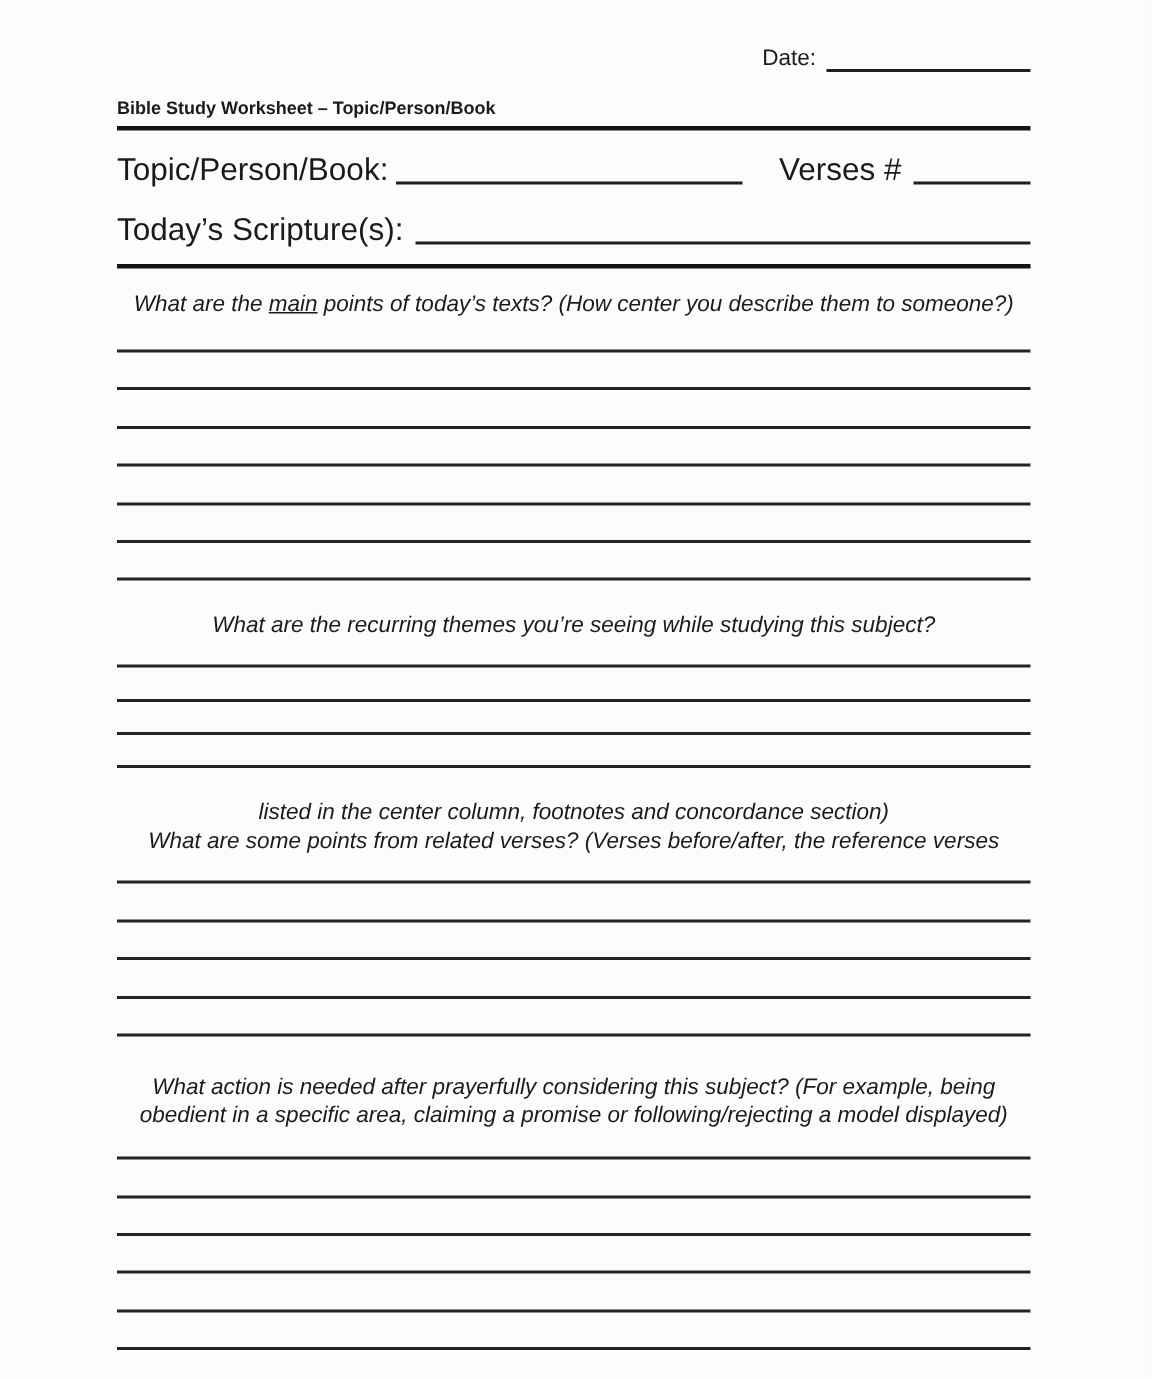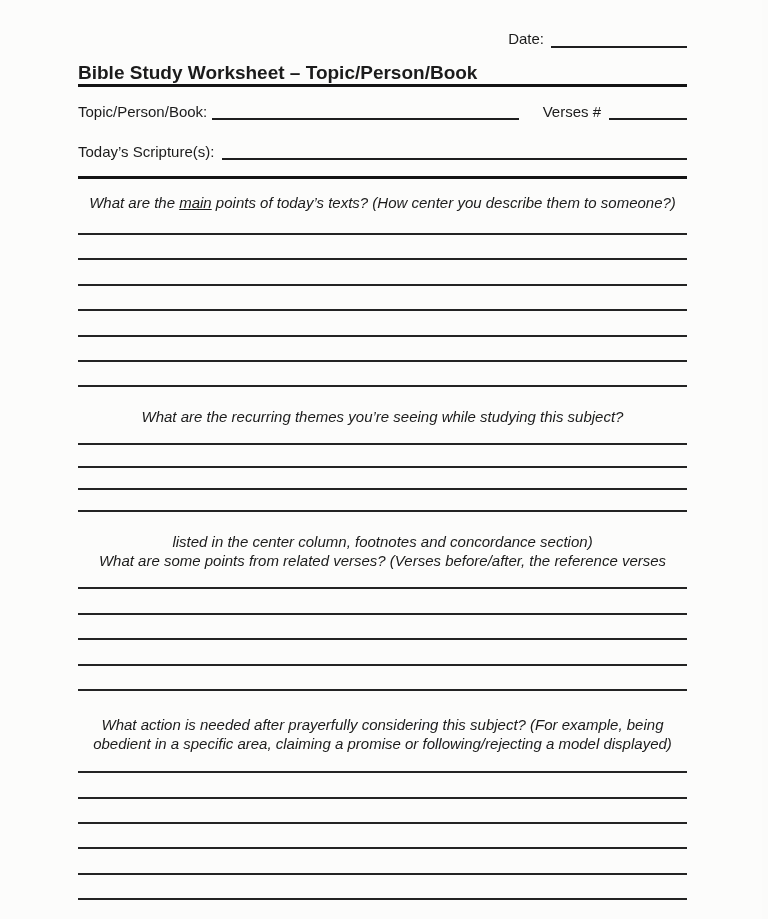--- a/index.html
+++ b/index.html
@@ -23,28 +23,28 @@
     font-size:15px;
   }
   .date-row .lbl{line-height:19px;margin-right:7px;}
   .fill-line{
     border-bottom:2px solid #1f1f1f;
     height:16px;
   }
   .date-line{width:136px;}
   .title{
     margin-top:15px;
-    font-size:19px;font-weight:bold;
+    font-size:12px;font-weight:bold;
     line-height:19px;
     padding-bottom:2px;
     border-bottom:3px solid #141414;
   }
   .field-row{
-    display:flex;
-    font-size:15px;
+    display:flex;align-items:flex-end;
+    font-size:21px;
     height:21px;
   }
   .row-topic{margin-top:15px;}
   .row-scripture{margin-top:19px;}
   .field-row .lbl{line-height:19px;white-space:nowrap;}
   .topic-line{flex:1;margin-left:5px;}
   .gap{width:24px;}
   .session-line{width:78px;margin-left:8px;}
   .scripture-line{flex:1;margin-left:8px;}
   .divider{

